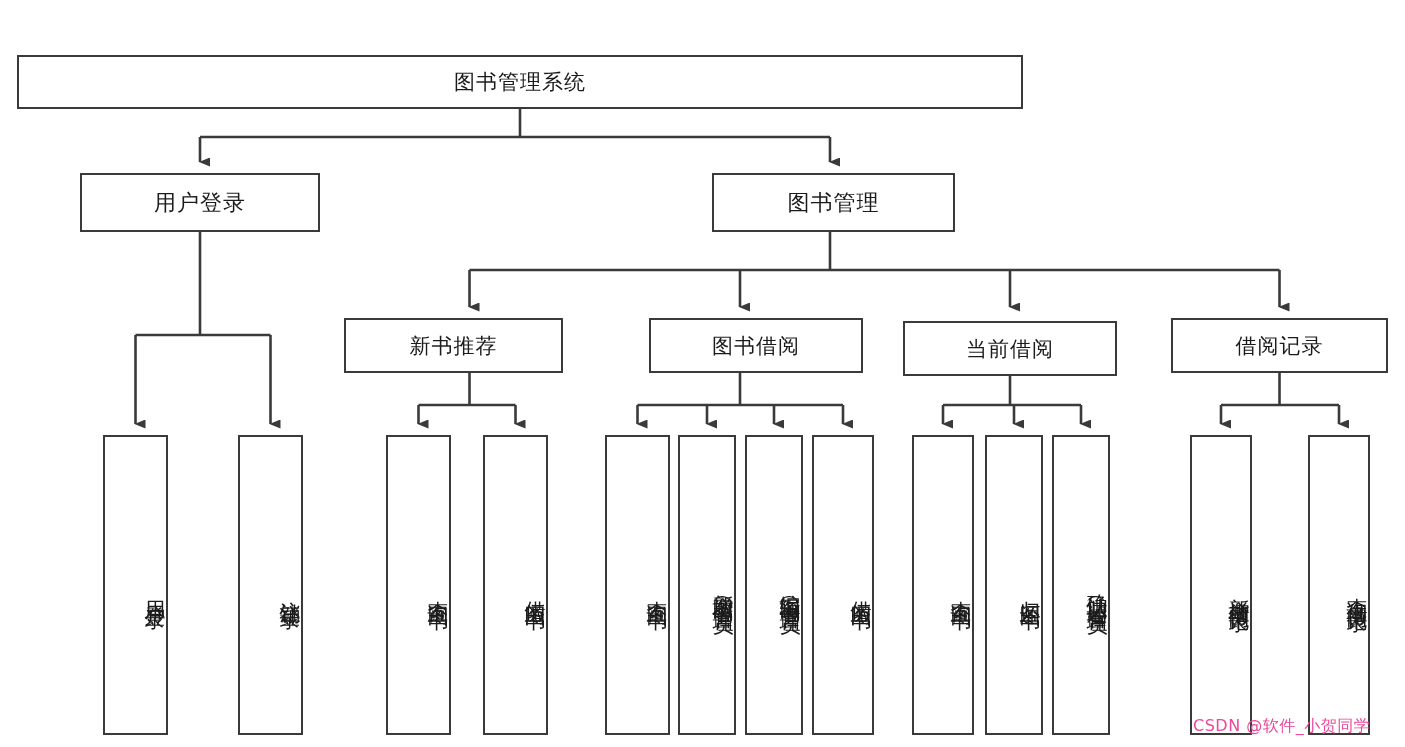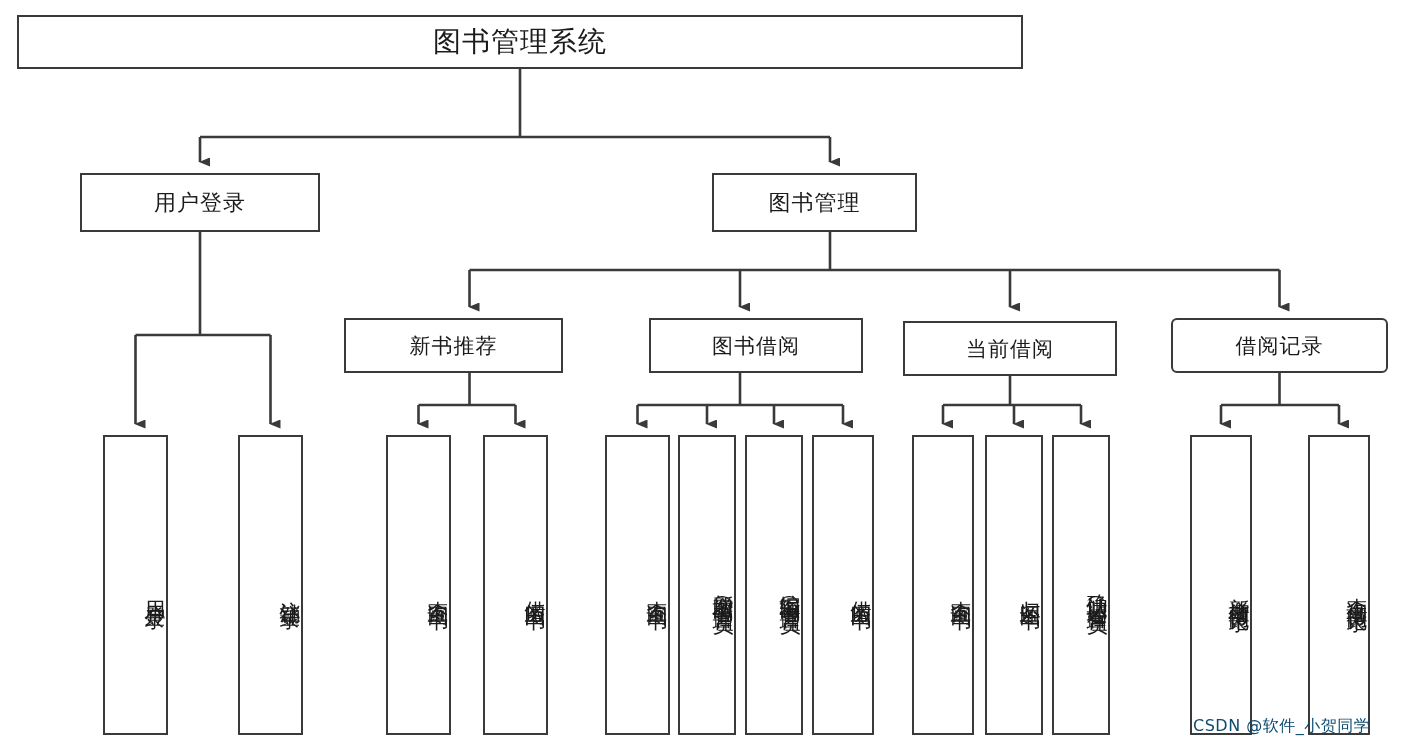--- a/index.html
+++ b/index.html
@@ -32,22 +32,23 @@
     background: #ffffff;
     border: 2px solid #3a3a3a;
     display: flex;
     align-items: center;
     justify-content: center;
     color: #1b1b1b;
     text-align: center;
     z-index: 2;
   }
   .node-root {
-    font-size: 28px;
+    font-size: 21px;
     letter-spacing: 1px;
+    margin-top: 40px;
   }
   .node-l1 {
     font-size: 22px;
     letter-spacing: 1px;
   }
   .node-l2 {
     font-size: 21px;
     letter-spacing: 1px;
   }
   .node-leaf {
@@ -61,21 +62,21 @@
     line-height: 1.05;
   }
   .node-leaf .leaf-text {
     display: block;
   }
   #watermark {
     position: absolute;
     left: 1193px;
     top: 716px;
     font-size: 16px;
-    color: #0c4a6e;
+    color: #ec4899;
     white-space: nowrap;
     z-index: 5;
     letter-spacing: 0.5px;
   }
 </style>
 </head>
 <body>
 
 <div id="diagram-root">
 
@@ -122,33 +123,33 @@
       </g>
   </svg>
 
   <div id="node-layer">
       <div class="node node-root" id="node-root" style="left: 17px; top: 15px; width: 1006px; height: 54px;">
         <span class="h-text">图书管理系统</span>
       </div>
       <div class="node node-l1" id="node-user-login" style="left: 80px; top: 173px; width: 240px; height: 59px;">
         <span class="h-text">用户登录</span>
       </div>
-      <div class="node node-l1" id="node-book-manage" style="left: 712px; top: 173px; width: 205px; height: 59px;">
+      <div class="node node-l1" id="node-book-manage" style="left: 712px; top: 173px; width: 243px; height: 59px;">
         <span class="h-text">图书管理</span>
       </div>
       <div class="node node-l2" id="node-new-book-rec" style="left: 344px; top: 318px; width: 219px; height: 55px;">
         <span class="h-text">新书推荐</span>
       </div>
       <div class="node node-l2" id="node-book-borrow" style="left: 633px; top: 318px; width: 214px; height: 55px; margin-left: 16px;">
         <span class="h-text">图书借阅</span>
       </div>
       <div class="node node-l2" id="node-current-borrow" style="left: 903px; top: 321px; width: 214px; height: 55px;">
         <span class="h-text">当前借阅</span>
       </div>
-      <div class="node node-l2" id="node-borrow-record" style="left: 1171px; top: 318px; width: 217px; height: 55px; border-radius: 6px;">
+      <div class="node node-l2" id="node-borrow-record" style="left: 1171px; top: 318px; width: 217px; height: 55px;">
         <span class="h-text">借阅记录</span>
       </div>
       <div class="node node-leaf" id="node-leaf-user-login" style="left: 103px; top: 435px; width: 65px; height: 300px;">
         <span class="leaf-text">用户登录</span>
       </div>
       <div class="node node-leaf" id="node-leaf-logout" style="left: 238px; top: 435px; width: 65px; height: 300px;">
         <span class="leaf-text">注销登录</span>
       </div>
       <div class="node node-leaf" id="node-leaf-query-book-rec" style="left: 386px; top: 435px; width: 65px; height: 300px;">
         <span class="leaf-text">查询图书</span>

